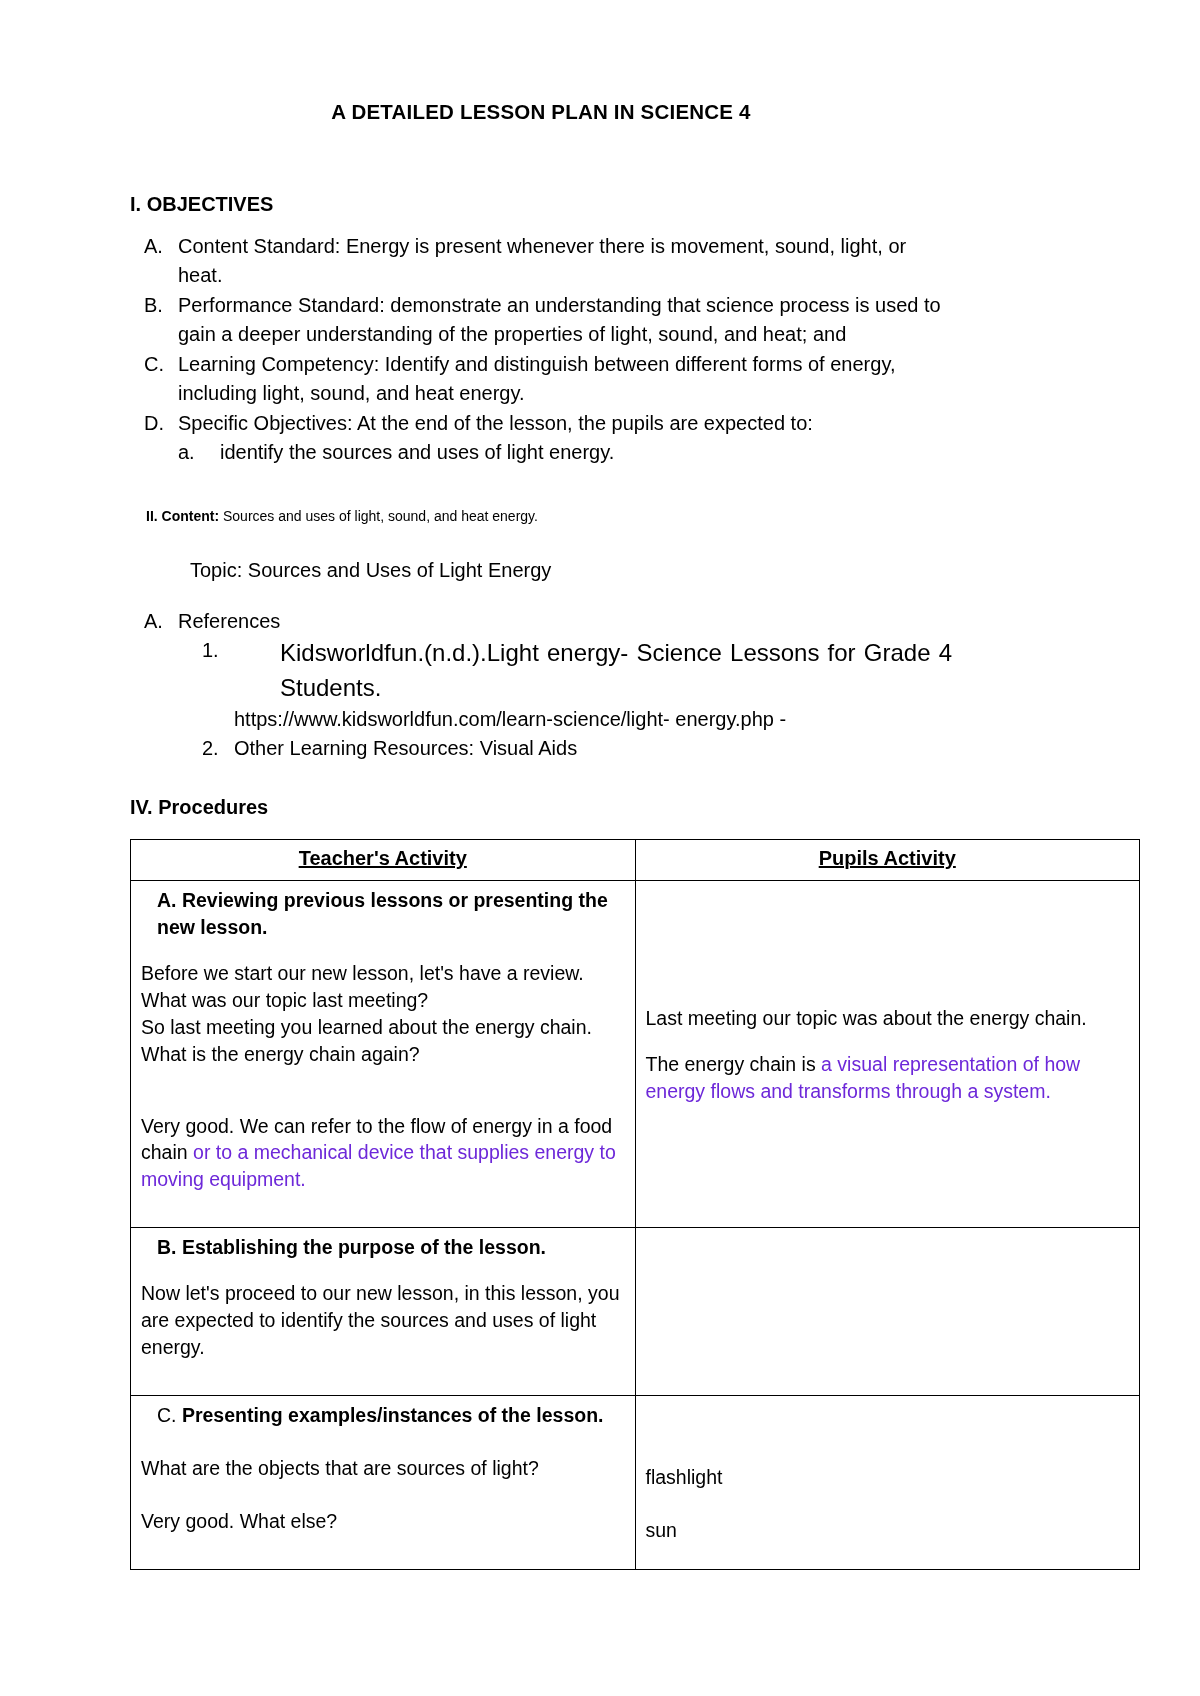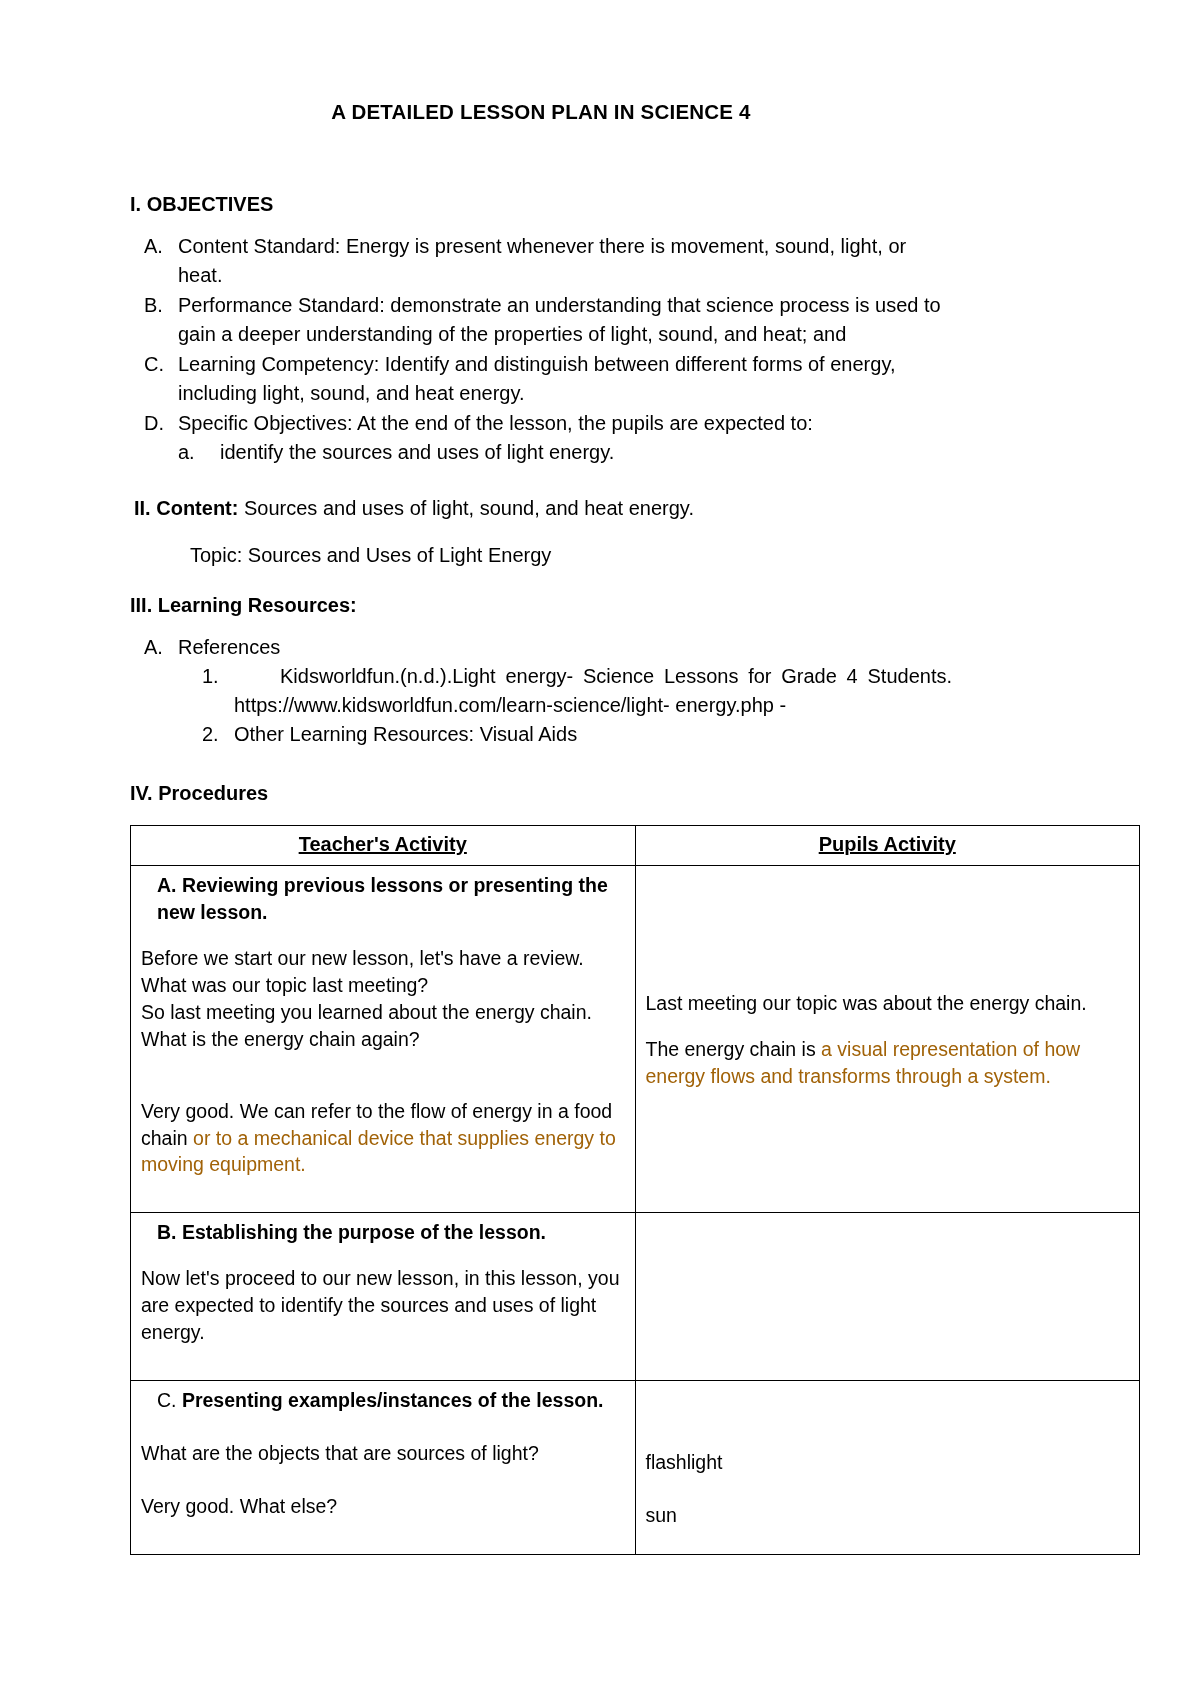--- a/index.html
+++ b/index.html
@@ -30,23 +30,23 @@
     margin: 0 0 66px 0;
     line-height: 1.2;
   }
   .section-head {
     font-size: 20px;
     font-weight: bold;
     margin: 0 0 14px 0;
     line-height: 1.35;
   }
   .para {
-    font-size: 20px;
-    line-height: 1.45;
-    margin: 4px;
+    font-size: 14px;
+    line-height: 1.45;
+    margin: 16px;
   }
   
   .outline {
     margin: 0 0 0 0;
     padding: 0;
     list-style: none;
   }
   .outline > li {
     position: relative;
     padding-left: 48px;
@@ -91,21 +91,21 @@
   .num-outline > li > .marker {
     position: absolute;
     left: 24px;
     top: 0;
     width: 34px;
   }
   .ref-justify {
     text-align: justify;
     text-align-last: justify;
     margin-left: 46px;
-    font-size: 20px;
+    font-size: 24px;
     line-height: 1.45;
   }
   .ref-plain {
     font-size: 20px;
     line-height: 1.45;
   }
   .indent-topic {
     margin-left: 60px;
     font-size: 20px;
     line-height: 1.45;
@@ -145,21 +145,21 @@
     font-weight: bold;
     margin: 0 0 0 16px;
   }
   .cell-head .lead-normal {
     font-weight: normal;
   }
   .cell-p {
     margin: 0;
   }
   .blue {
-    color: #a16207;
+    color: #6d28d9;
   }
   .sp-line { height: 19px; }
   .sp-line-lg { height: 26px; }
   .pupil-pad-a { height: 118px; }
   .pupil-pad-c { height: 62px; }
   .cell-bottom-pad { height: 24px; }
 </style>
 </head>
 <body>
 
@@ -200,21 +200,20 @@
     <span style="font-weight:bold">II. Content:</span>
     <span>Sources and uses of light, sound, and heat energy.</span>
   </div>
 
   <div class="gap-sm"></div>
 
   <div class="indent-topic">Topic: Sources and Uses of Light Energy</div>
 
   <div class="gap-md"></div>
 
-  <div class="section-head">III. Learning Resources:</div>
 
   <ul class="outline">
     <li>
       <span class="marker">A.</span>
       <span>References</span>
       <ul class="num-outline">
         <li>
           <span class="marker">1.</span>
           <div class="ref-justify">Kidsworldfun.(n.d.).Light energy- Science Lessons for Grade 4 Students.</div>
           <div class="ref-plain">https://www.kidsworldfun.com/learn-science/light- energy.php -</div>

